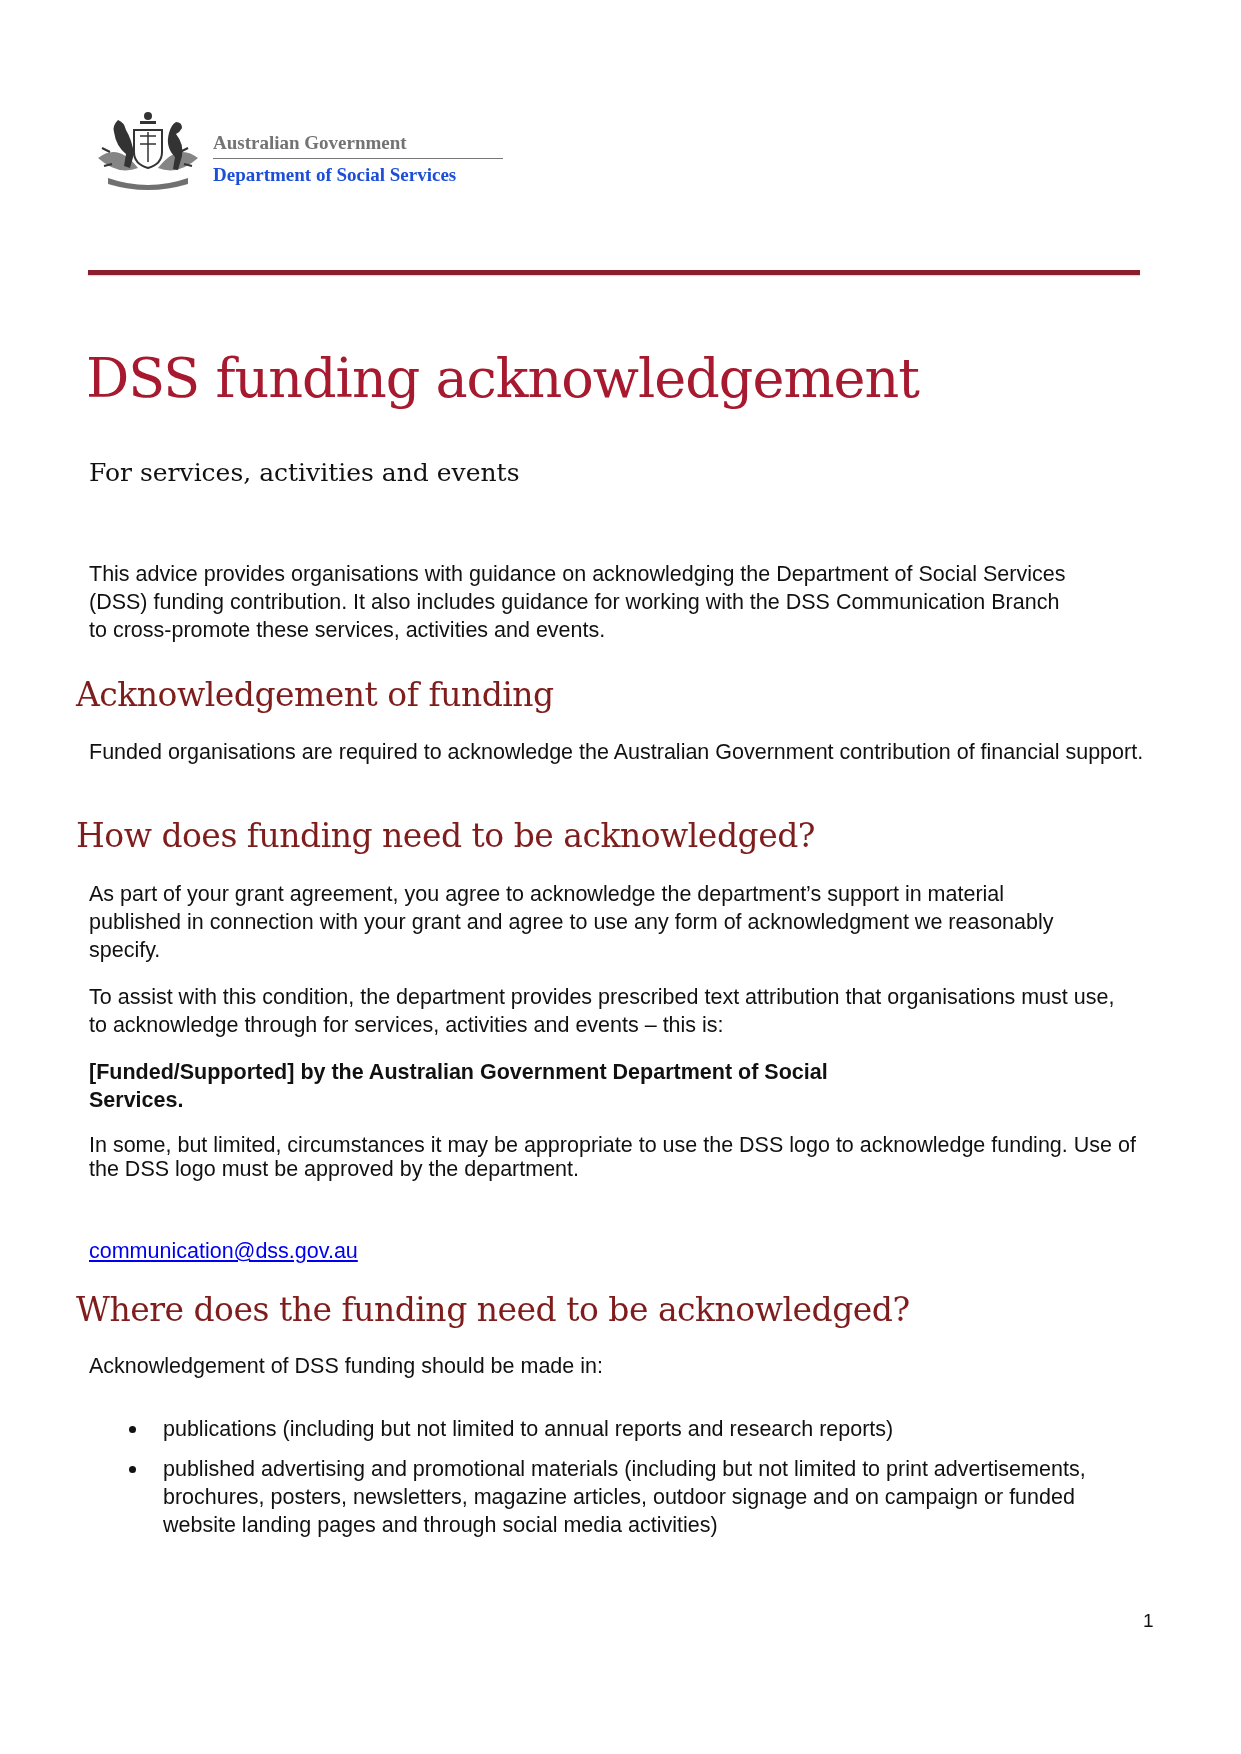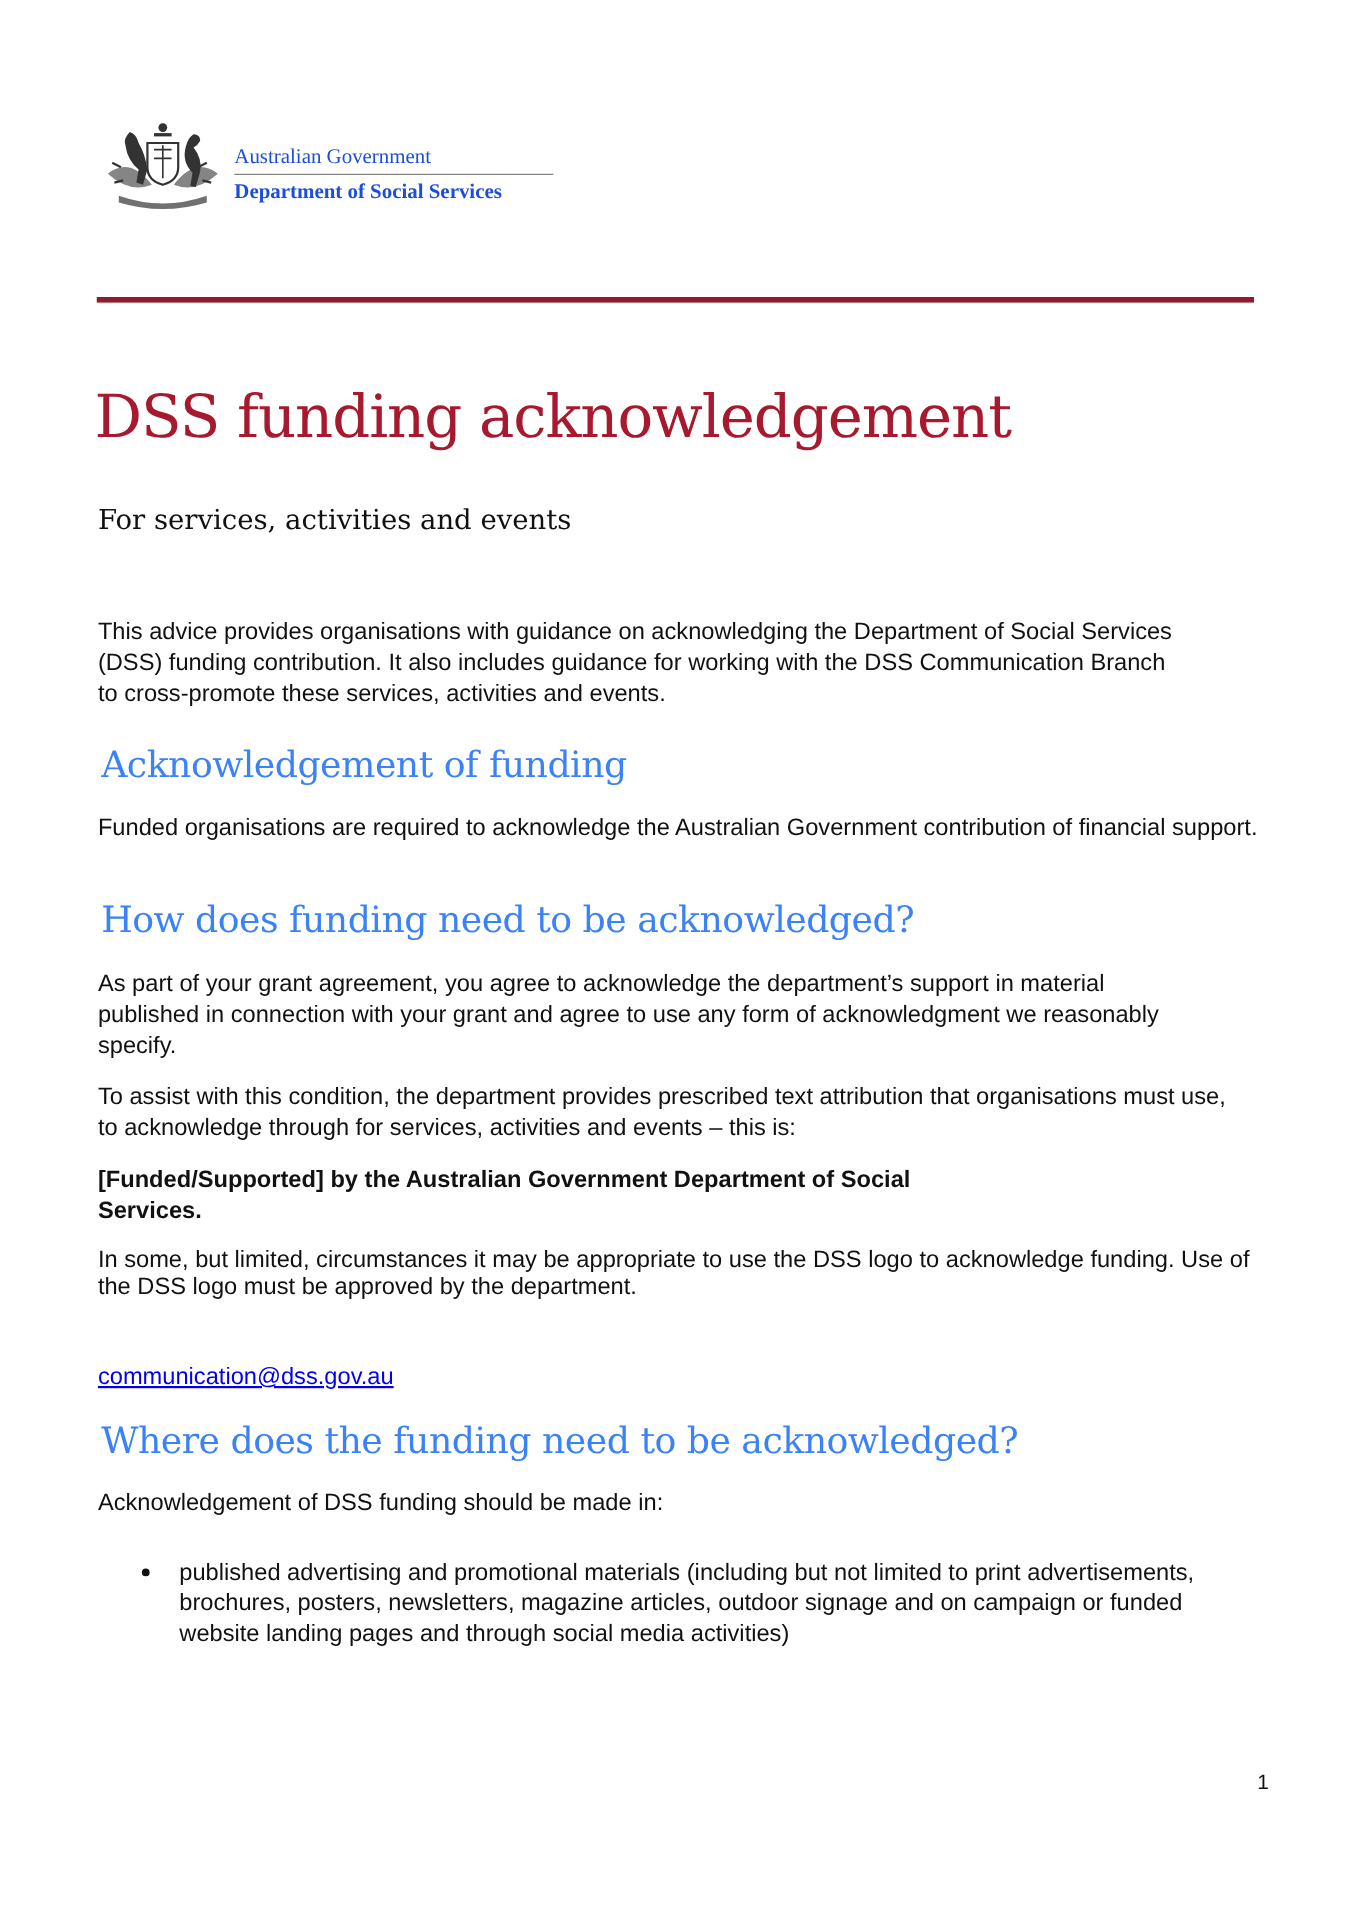--- a/index.html
+++ b/index.html
@@ -1,26 +1,26 @@
 <!DOCTYPE html>
 <html><head>
   <meta charset="utf-8">
   <style>
     html, body { margin: 0; padding: 0; background: #ffffff; }
     body { width: 1241px; height: 1754px; position: relative; overflow: hidden; font-family: "Liberation Sans", sans-serif; color: #000; }
     .logo { position: absolute; left: 88px; top: 108px; width: 420px; height: 90px; }
     .crest { position: absolute; left: 0; top: 0; width: 120px; height: 90px; }
-    .gov-name { position: absolute; left: 125px; top: 24px; font-family: "Liberation Serif", serif; font-weight: normal; font-size: 19px; color: #1d4ed8; white-space: nowrap; }
+    .gov-name { position: absolute; left: 125px; top: 24px; font-family: "Liberation Serif", serif; font-weight: bold; font-size: 19px; color: #737373; white-space: nowrap; }
     .gov-rule { position: absolute; left: 125px; top: 50px; width: 290px; height: 1px; background: #777; }
     .dept-name { position: absolute; left: 125px; top: 56px; font-family: "Liberation Serif", serif; font-weight: bold; font-size: 19px; color: #1d4ed8; white-space: nowrap; }
     .top-rule { position: absolute; left: 88px; top: 270px; width: 1052px; height: 5px; background: #8a1e2d; box-shadow: 0 1px 1px rgba(0,0,0,0.15); }
     .title { position: absolute; left: 86px; top: 352px; font-family: "DejaVu Serif", serif; font-size: 54px; color: #a6192e; letter-spacing: -1px; white-space: nowrap; line-height: 1; }
     .subtitle { position: absolute; left: 89px; top: 460px; font-family: "DejaVu Serif", serif; font-size: 25px; color: #111; white-space: nowrap; line-height: 1; }
     .p { position: absolute; left: 89px; font-size: 21.5px; line-height: 28px; color: #111; width: 1080px; }
-    .h2 { position: absolute; left: 92px; font-family: "DejaVu Serif", serif; font-size: 33px; color: #3b82f6; white-space: nowrap; line-height: 1; letter-spacing: -0.5px; }
+    .h2 { position: absolute; left: 76px; font-family: "DejaVu Serif", serif; font-size: 33px; color: #7f1d1d; white-space: nowrap; line-height: 1; letter-spacing: -0.5px; }
     .bold { font-weight: bold; }
     a.email { color: #0000ee; text-decoration: underline; }
     .bullet-list { position: absolute; left: 89px; top: 1415px; width: 1060px; margin: 0; padding: 0; list-style: none; }
     .bullet-list li { position: relative; padding-left: 74px; font-size: 21.5px; line-height: 28px; color: #111; margin-bottom: 12px; }
     .bullet { position: absolute; left: 40px; top: 11px; width: 7px; height: 7px; border-radius: 50%; background: #111; }
     .page-num { position: absolute; left: 1143px; top: 1610px; font-size: 19px; color: #111; }
   </style>
 </head>
 <body>
 
@@ -60,19 +60,23 @@
 <p class="p" style="top:1133px;margin:0;width:1080px;line-height:24px;">In some, but limited, circumstances it may be appropriate to use the DSS logo to acknowledge funding. Use of the DSS logo must be approved by the department.</p>
 <p class="p" style="top:1209px;margin:0;">
   <br>
   <a class="email" href="#">communication@dss.gov.au</a>
 </p>
 
 <h2 class="h2" style="top:1293px;margin:0;font-weight:normal;">Where does the funding need to be acknowledged?</h2>
 <p class="p" style="top:1352px;margin:0;">Acknowledgement of DSS funding should be made in:</p>
 
 <ul class="bullet-list">
+  <li>
+    <span class="bullet"></span>
+    <span>publications (including but not limited to annual reports and research reports)</span>
+  </li>
   <li style="padding-right:60px;">
     <span class="bullet"></span>
     <span>published advertising and promotional materials (including but not limited to print advertisements, brochures, posters, newsletters, magazine articles, outdoor signage and on campaign or funded website landing pages and through social media activities)</span>
   </li>
 </ul>
 
 <div class="page-num">1</div>
 
 </body></html>

